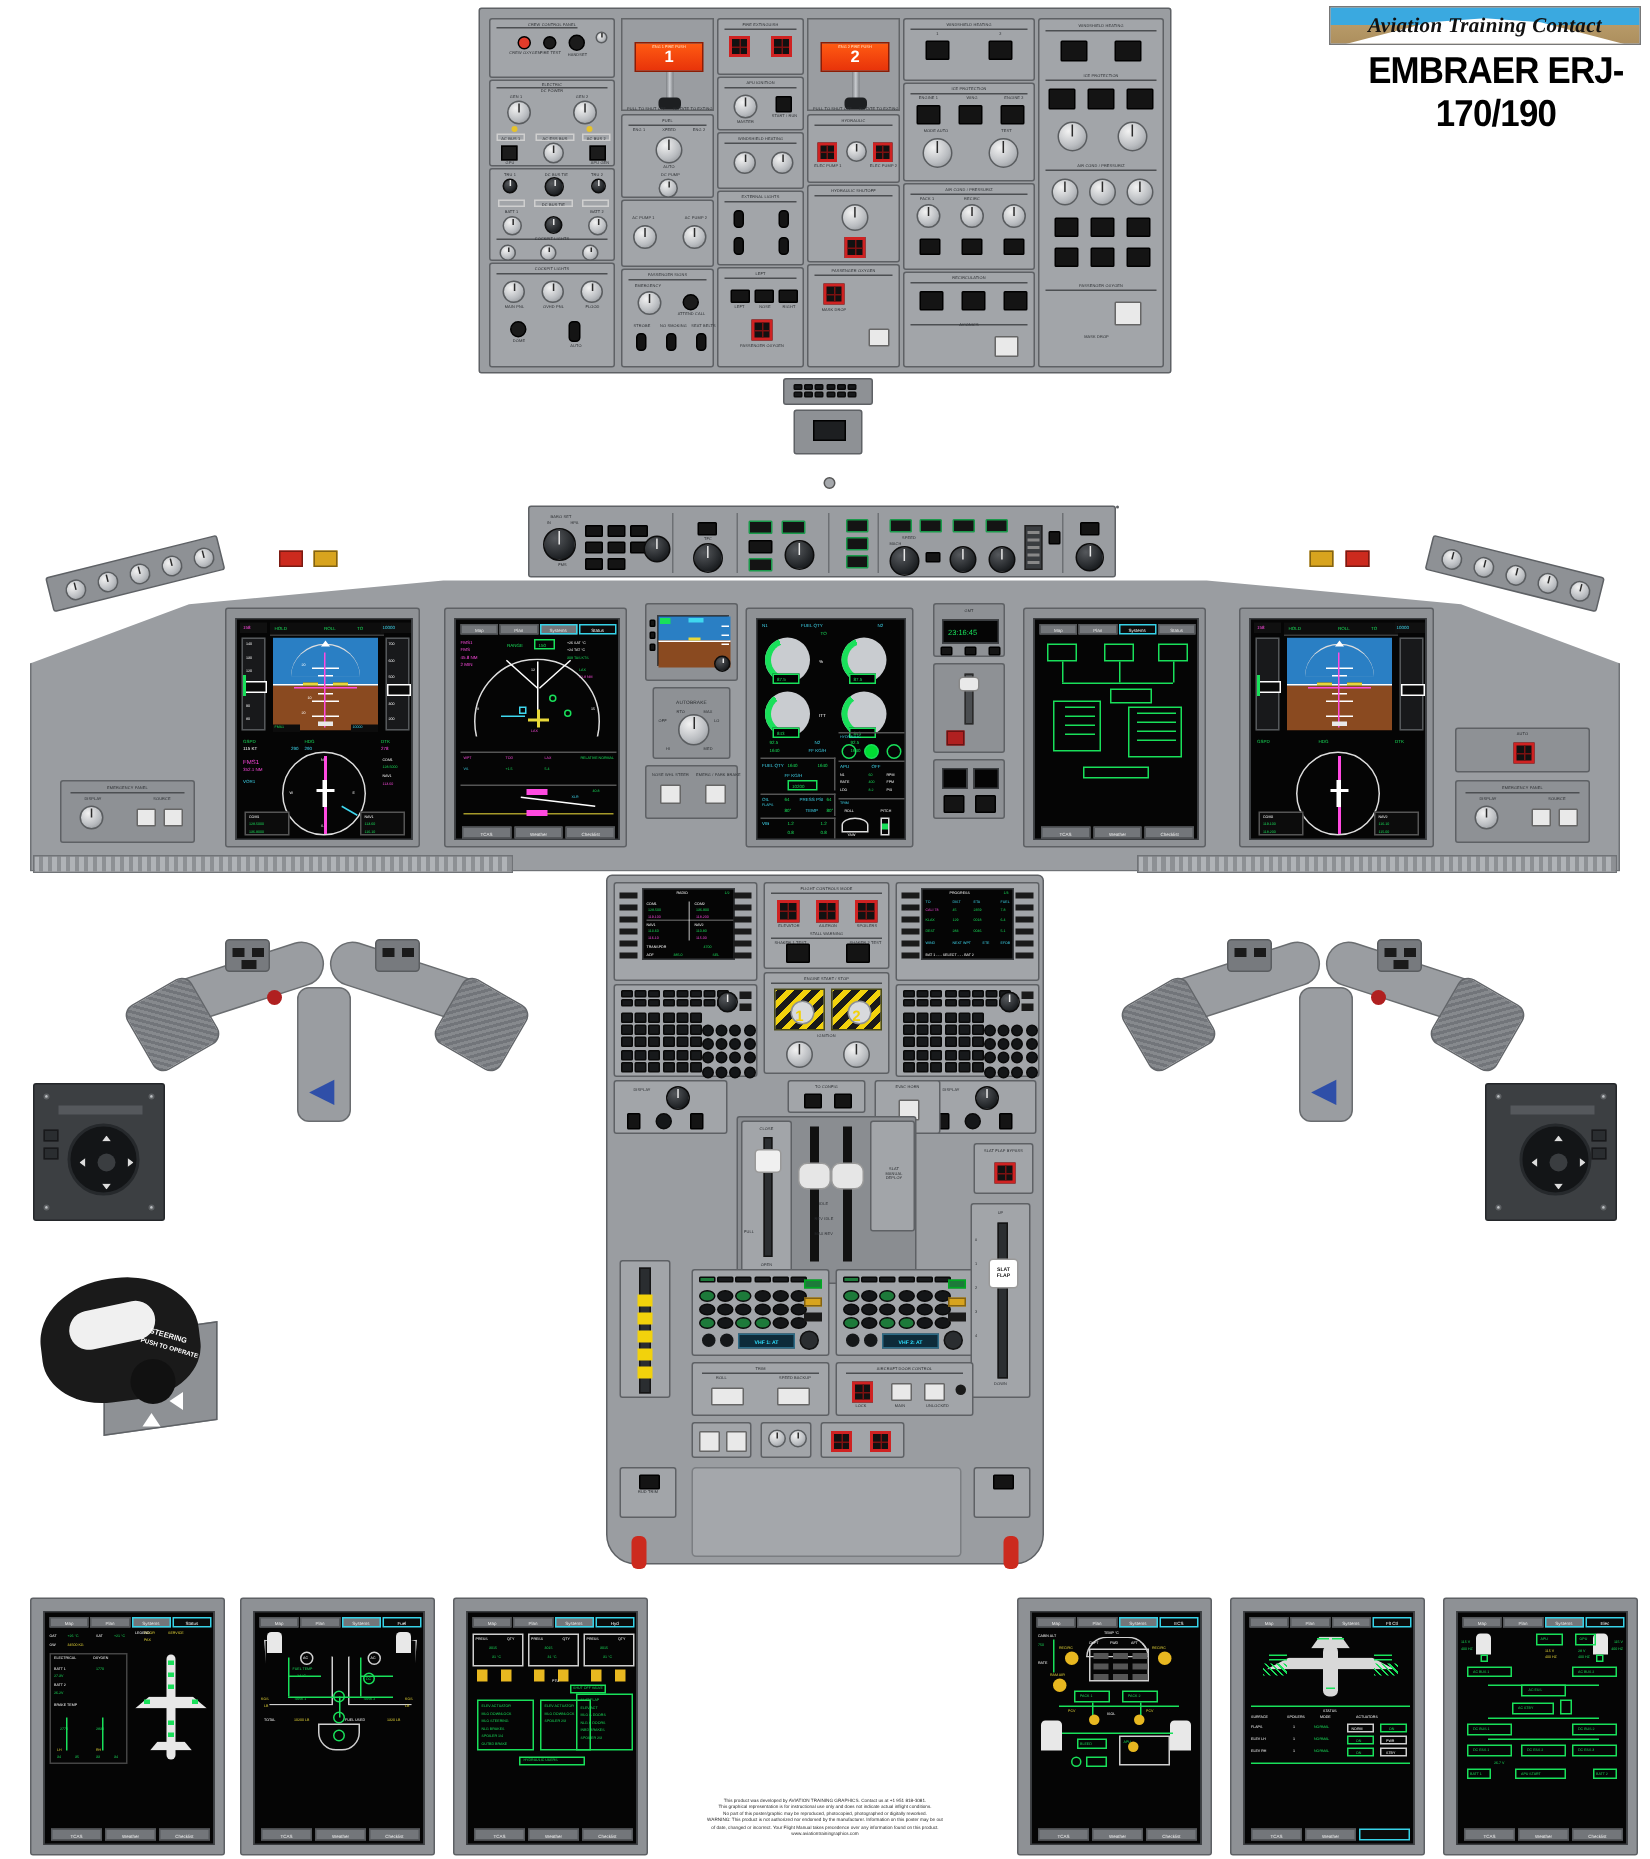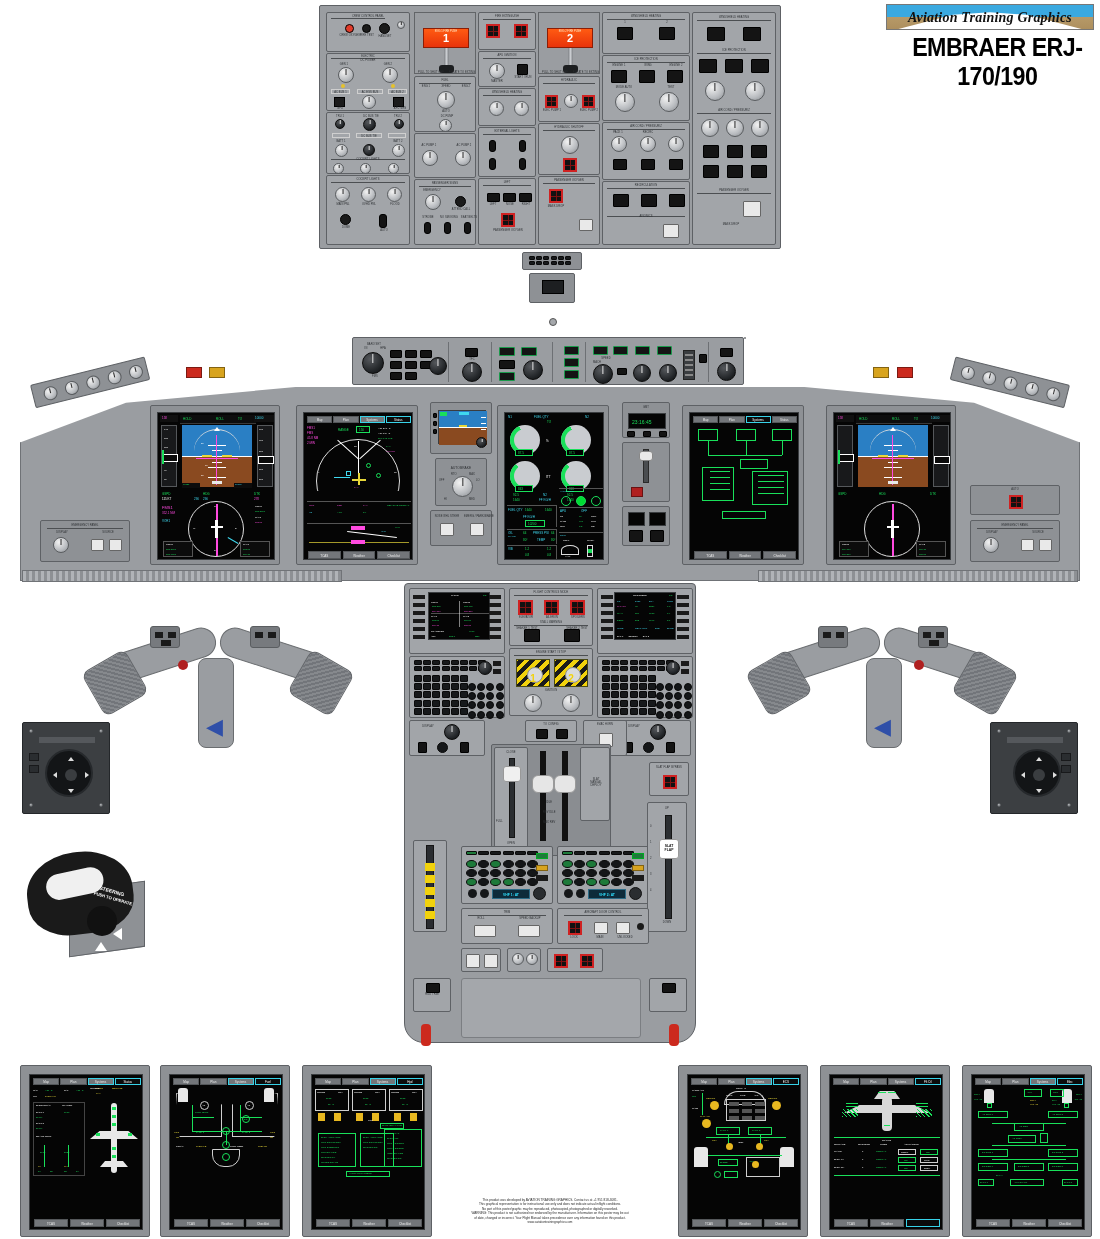--- a/index.html
+++ b/index.html
@@ -181,21 +181,21 @@
     position:absolute; left:0; right:0; top:50%; transform:translateY(-50%);
     text-align:center; font-weight:bold; font-size:10px; color:#f2d20c;
   }
 </style>
 </head>
 <body>
 
 <div id="brand" class="abs">
   <div id="brand-logo">
     <div class="swoosh"></div>
-    <div class="txt">Aviation Training Graphics</div>
+    <div class="txt">Aviation Training Contact</div>
   </div>
   <div id="brand-title">EMBRAER ERJ-170/190</div>
 </div>
 
 <div class="abs panel" id="ovhd" style="left:319px;top:5px;width:462px;height:244px;background:#9a9da1;">
 
   <div class="abs panel lt" style="left:6px;top:6px;width:84px;height:40px;">
     <div class="cap" style="left:0;right:0;top:2px;">CREW CONTROL PANEL</div>
     <div class="hdrline" style="left:4px;right:24px;top:5px;"></div>
     <div class="btn-rd" style="left:18px;top:11px;width:9px;height:9px;border-radius:50%;background:#e23b2a;box-shadow:none;"></div>

